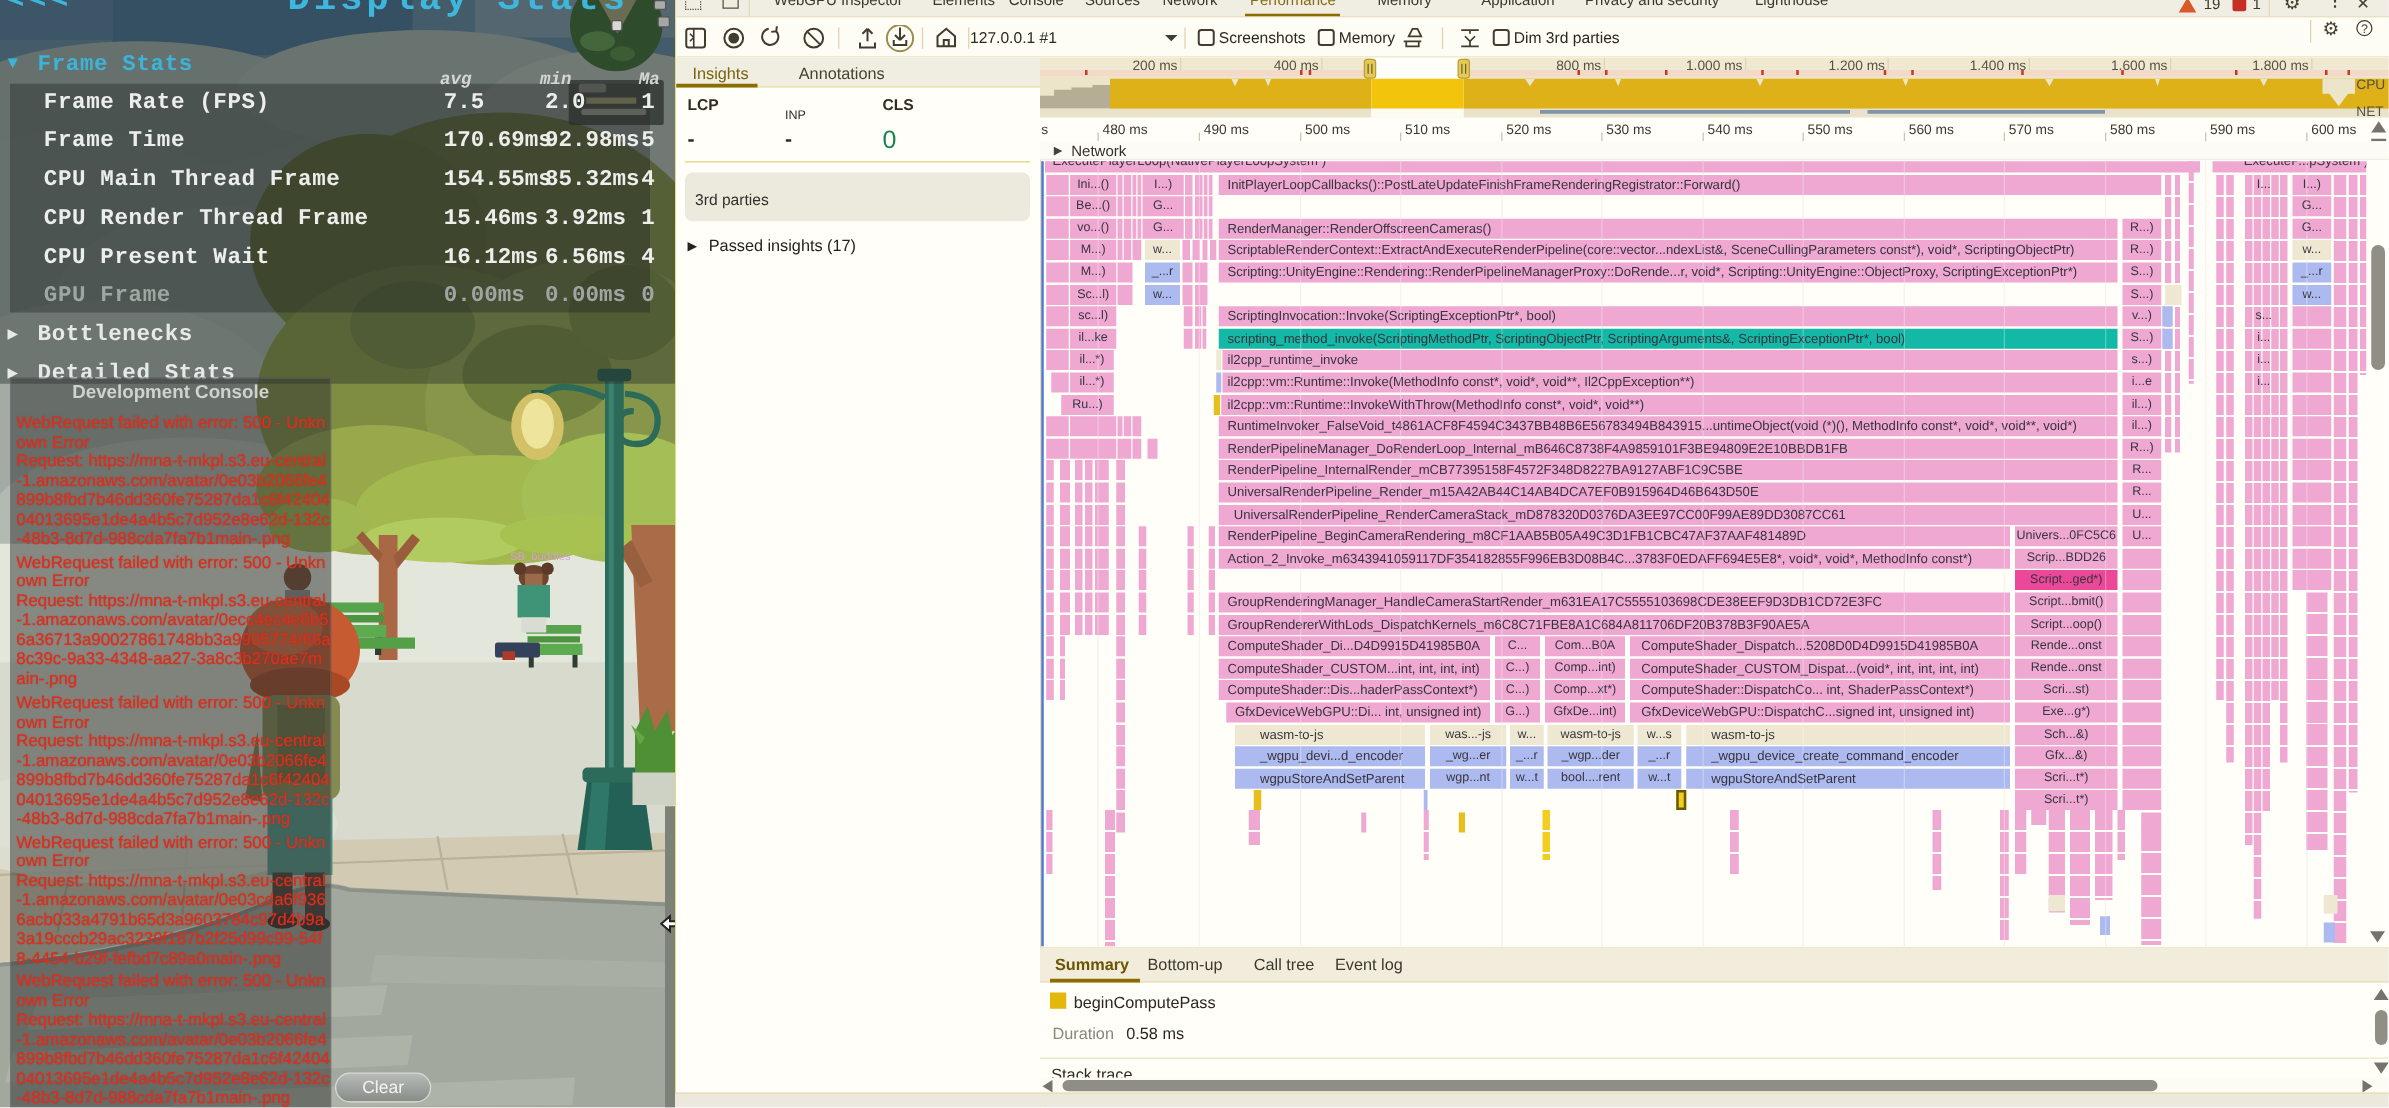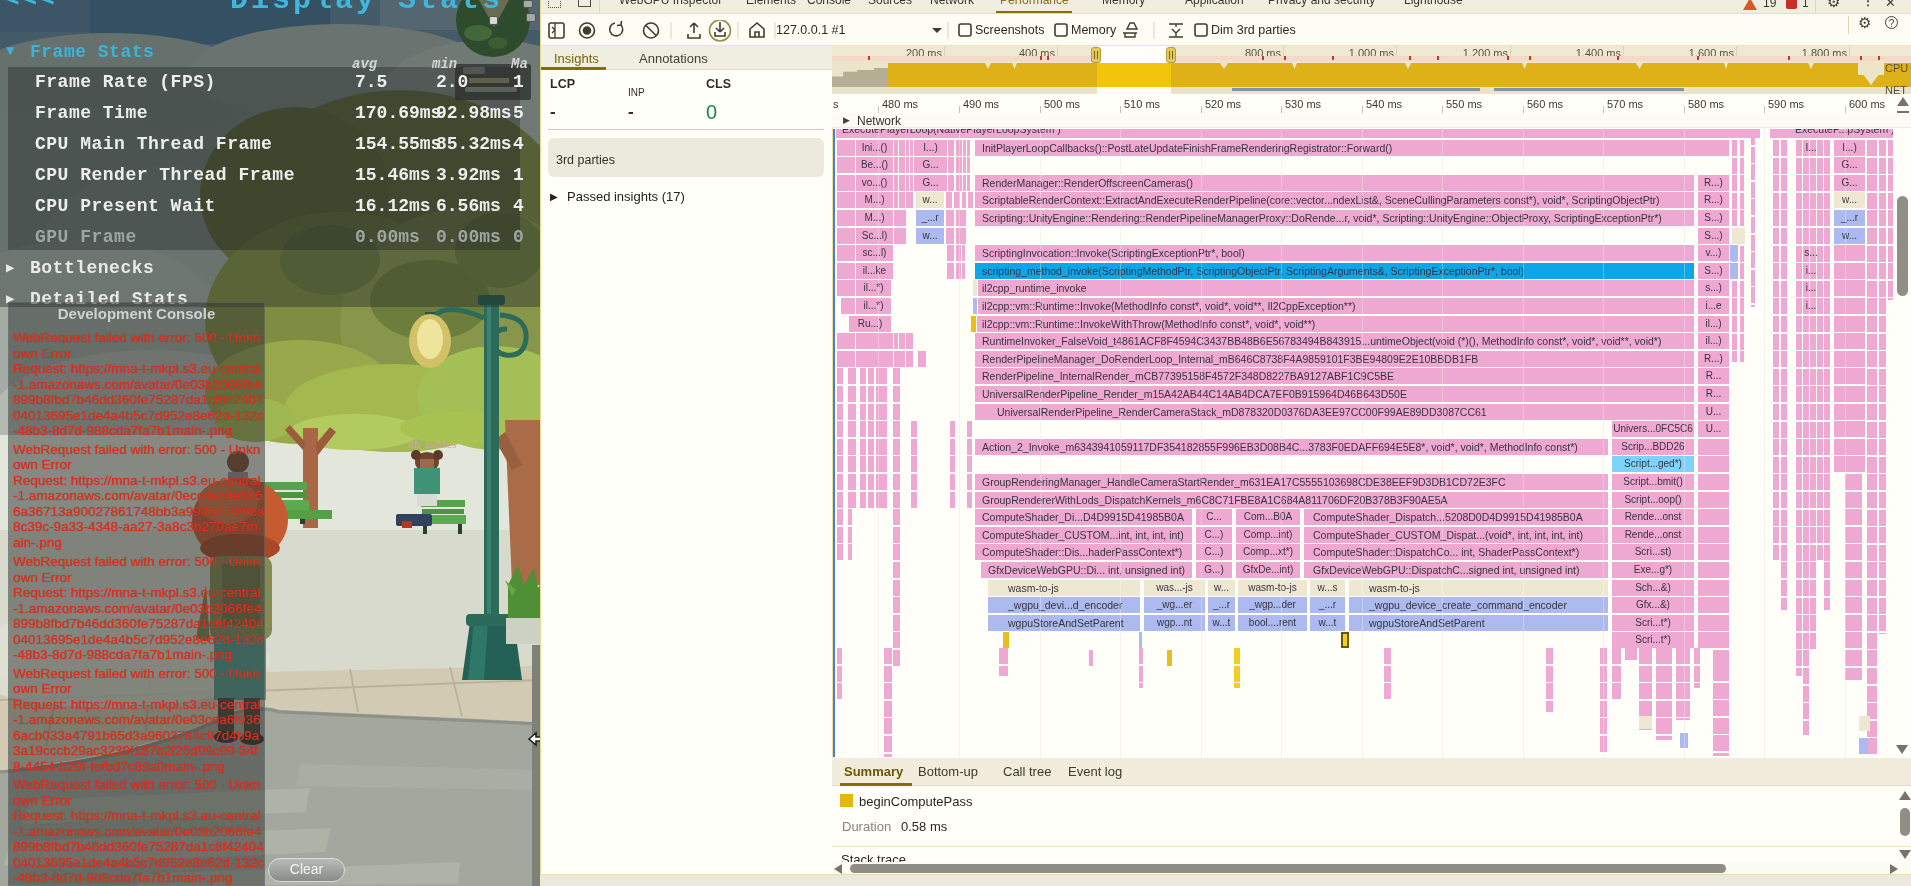--- a/index.html
+++ b/index.html
@@ -491,21 +491,21 @@
 <div class="abs" style="left:416.0px;top:199.2px;width:5.0px;height:16px;background:#efa8d2;overflow:hidden;"></div>
 <div class="abs" style="left:422.0px;top:199.2px;width:3.0px;height:16px;background:#efa8d2;overflow:hidden;"></div>
 <div class="abs" style="left:435.0px;top:199.2px;width:719.0px;height:16px;background:#efa8d2;overflow:hidden;font-size:10.5px;line-height:16px;color:#37343d;white-space:nowrap;padding-left:7px;">ScriptingInvocation::Invoke(ScriptingExceptionPtr*, bool)</div>
 <div class="abs" style="left:1158.0px;top:199.2px;width:31.0px;height:16px;background:#efa8d2;overflow:hidden;font-size:10px;line-height:16px;color:#37343d;white-space:nowrap;text-align:center;">v...)</div>
 <div class="abs" style="left:1190.0px;top:199.2px;width:8.0px;height:16px;background:#adbaf0;overflow:hidden;"></div>
 <div class="abs" style="left:297.0px;top:216.8px;width:18.0px;height:16px;background:#efa8d2;overflow:hidden;"></div>
 <div class="abs" style="left:316.0px;top:216.8px;width:37.0px;height:16px;background:#efa8d2;overflow:hidden;font-size:10px;line-height:16px;color:#37343d;white-space:nowrap;text-align:center;">il...ke</div>
 <div class="abs" style="left:407.0px;top:216.8px;width:7.0px;height:16px;background:#efa8d2;overflow:hidden;"></div>
 <div class="abs" style="left:416.0px;top:216.8px;width:5.0px;height:16px;background:#efa8d2;overflow:hidden;"></div>
 <div class="abs" style="left:422.0px;top:216.8px;width:3.0px;height:16px;background:#efa8d2;overflow:hidden;"></div>
-<div class="abs" style="left:435.0px;top:216.8px;width:719.0px;height:16px;background:#0ea5e9;overflow:hidden;font-size:10.5px;line-height:16px;color:#37343d;white-space:nowrap;padding-left:7px;">scripting_method_invoke(ScriptingMethodPtr, ScriptingObjectPtr, ScriptingArguments&amp;, ScriptingExceptionPtr*, bool)</div>
+<div class="abs" style="left:435.0px;top:216.8px;width:719.0px;height:16px;background:#14b8a6;overflow:hidden;font-size:10.5px;line-height:16px;color:#37343d;white-space:nowrap;padding-left:7px;">scripting_method_invoke(ScriptingMethodPtr, ScriptingObjectPtr, ScriptingArguments&amp;, ScriptingExceptionPtr*, bool)</div>
 <div class="abs" style="left:1158.0px;top:216.8px;width:31.0px;height:16px;background:#efa8d2;overflow:hidden;font-size:10px;line-height:16px;color:#37343d;white-space:nowrap;text-align:center;">S...)</div>
 <div class="abs" style="left:1190.0px;top:216.8px;width:8.0px;height:16px;background:#adbaf0;overflow:hidden;"></div>
 <div class="abs" style="left:297.0px;top:234.4px;width:18.0px;height:16px;background:#efa8d2;overflow:hidden;"></div>
 <div class="abs" style="left:316.0px;top:234.4px;width:35.0px;height:16px;background:#efa8d2;overflow:hidden;font-size:10px;line-height:16px;color:#37343d;white-space:nowrap;text-align:center;">il...*)</div>
 <div class="abs" style="left:433.0px;top:234.4px;width:4.0px;height:16px;background:#eee8d2;overflow:hidden;"></div>
 <div class="abs" style="left:438.0px;top:234.4px;width:716.0px;height:16px;background:#efa8d2;overflow:hidden;font-size:10.5px;line-height:16px;color:#37343d;white-space:nowrap;padding-left:4px;">il2cpp_runtime_invoke</div>
 <div class="abs" style="left:1158.0px;top:234.4px;width:31.0px;height:16px;background:#efa8d2;overflow:hidden;font-size:10px;line-height:16px;color:#37343d;white-space:nowrap;text-align:center;">s...)</div>
 <div class="abs" style="left:301.0px;top:252.0px;width:14.0px;height:16px;background:#efa8d2;overflow:hidden;"></div>
 <div class="abs" style="left:316.0px;top:252.0px;width:35.0px;height:16px;background:#efa8d2;overflow:hidden;font-size:10px;line-height:16px;color:#37343d;white-space:nowrap;text-align:center;">il...*)</div>
 <div class="abs" style="left:433.0px;top:252.0px;width:4.0px;height:16px;background:#adbaf0;overflow:hidden;"></div>
@@ -544,31 +544,32 @@
 <div class="abs" style="left:336.0px;top:340.0px;width:11.0px;height:16px;background:#efa8d2;overflow:hidden;"></div>
 <div class="abs" style="left:353.0px;top:340.0px;width:7.0px;height:16px;background:#efa8d2;overflow:hidden;"></div>
 <div class="abs" style="left:435.0px;top:340.0px;width:719.0px;height:16px;background:#efa8d2;overflow:hidden;font-size:10.5px;line-height:16px;color:#37343d;white-space:nowrap;padding-left:7px;">UniversalRenderPipeline_Render_m15A42AB44C14AB4DCA7EF0B915964D46B643D50E</div>
 <div class="abs" style="left:1158.0px;top:340.0px;width:31.0px;height:16px;background:#efa8d2;overflow:hidden;font-size:10px;line-height:16px;color:#37343d;white-space:nowrap;text-align:center;">R...</div>
 <div class="abs" style="left:297.0px;top:357.6px;width:6.0px;height:16px;background:#efa8d2;overflow:hidden;"></div>
 <div class="abs" style="left:308.0px;top:357.6px;width:8.0px;height:16px;background:#efa8d2;overflow:hidden;"></div>
 <div class="abs" style="left:320.0px;top:357.6px;width:6.0px;height:16px;background:#efa8d2;overflow:hidden;"></div>
 <div class="abs" style="left:328.0px;top:357.6px;width:6.0px;height:16px;background:#efa8d2;overflow:hidden;"></div>
 <div class="abs" style="left:336.0px;top:357.6px;width:11.0px;height:16px;background:#efa8d2;overflow:hidden;"></div>
 <div class="abs" style="left:353.0px;top:357.6px;width:7.0px;height:16px;background:#efa8d2;overflow:hidden;"></div>
-<div class="abs" style="left:435.0px;top:357.6px;width:719.0px;height:16px;background:#efa8d2;overflow:hidden;font-size:10.5px;line-height:16px;color:#37343d;white-space:nowrap;padding-left:22px;">UniversalRenderPipeline_RenderCameraStack_mD878320D0376DA3EE97CC00F99AE89DD3087CC61</div>
+<div class="abs" style="left:435.0px;top:357.6px;width:719.0px;height:16px;background:#efa8d2;overflow:hidden;font-size:10.5px;line-height:16px;color:#37343d;white-space:nowrap;padding-left:12px;">UniversalRenderPipeline_RenderCameraStack_mD878320D0376DA3EE97CC00F99AE89DD3087CC61</div>
 <div class="abs" style="left:1158.0px;top:357.6px;width:31.0px;height:16px;background:#efa8d2;overflow:hidden;font-size:10px;line-height:16px;color:#37343d;white-space:nowrap;text-align:center;">U...</div>
 <div class="abs" style="left:297.0px;top:375.2px;width:6.0px;height:16px;background:#efa8d2;overflow:hidden;"></div>
 <div class="abs" style="left:308.0px;top:375.2px;width:8.0px;height:16px;background:#efa8d2;overflow:hidden;"></div>
 <div class="abs" style="left:320.0px;top:375.2px;width:6.0px;height:16px;background:#efa8d2;overflow:hidden;"></div>
 <div class="abs" style="left:328.0px;top:375.2px;width:6.0px;height:16px;background:#efa8d2;overflow:hidden;"></div>
 <div class="abs" style="left:336.0px;top:375.2px;width:11.0px;height:16px;background:#efa8d2;overflow:hidden;"></div>
 <div class="abs" style="left:353.0px;top:375.2px;width:7.0px;height:16px;background:#efa8d2;overflow:hidden;"></div>
 <div class="abs" style="left:371.0px;top:375.2px;width:6.0px;height:16px;background:#efa8d2;overflow:hidden;"></div>
 <div class="abs" style="left:410.0px;top:375.2px;width:5.0px;height:16px;background:#efa8d2;overflow:hidden;"></div>
 <div class="abs" style="left:427.0px;top:375.2px;width:5.0px;height:16px;background:#efa8d2;overflow:hidden;"></div>
+<div class="abs" style="left:435.0px;top:375.2px;width:633.0px;height:16px;background:#efa8d2;overflow:hidden;font-size:10.5px;line-height:16px;color:#37343d;white-space:nowrap;padding-left:7px;">RenderPipeline_BeginCameraRendering_m8CF1AAB5B05A49C3D1FB1CBC47AF37AAF481489D</div>
 <div class="abs" style="left:1072.0px;top:375.2px;width:82.0px;height:16px;background:#efa8d2;overflow:hidden;font-size:10px;line-height:16px;color:#37343d;white-space:nowrap;text-align:center;">Univers...0FC5C6</div>
 <div class="abs" style="left:1158.0px;top:375.2px;width:31.0px;height:16px;background:#efa8d2;overflow:hidden;font-size:10px;line-height:16px;color:#37343d;white-space:nowrap;text-align:center;">U...</div>
 <div class="abs" style="left:297.0px;top:392.8px;width:6.0px;height:16px;background:#efa8d2;overflow:hidden;"></div>
 <div class="abs" style="left:308.0px;top:392.8px;width:8.0px;height:16px;background:#efa8d2;overflow:hidden;"></div>
 <div class="abs" style="left:320.0px;top:392.8px;width:6.0px;height:16px;background:#efa8d2;overflow:hidden;"></div>
 <div class="abs" style="left:328.0px;top:392.8px;width:6.0px;height:16px;background:#efa8d2;overflow:hidden;"></div>
 <div class="abs" style="left:336.0px;top:392.8px;width:11.0px;height:16px;background:#efa8d2;overflow:hidden;"></div>
 <div class="abs" style="left:353.0px;top:392.8px;width:7.0px;height:16px;background:#efa8d2;overflow:hidden;"></div>
 <div class="abs" style="left:371.0px;top:392.8px;width:6.0px;height:16px;background:#efa8d2;overflow:hidden;"></div>
 <div class="abs" style="left:410.0px;top:392.8px;width:5.0px;height:16px;background:#efa8d2;overflow:hidden;"></div>
@@ -578,21 +579,21 @@
 <div class="abs" style="left:1158.0px;top:392.8px;width:31.0px;height:16px;background:#efa8d2;overflow:hidden;"></div>
 <div class="abs" style="left:297.0px;top:410.4px;width:6.0px;height:16px;background:#efa8d2;overflow:hidden;"></div>
 <div class="abs" style="left:308.0px;top:410.4px;width:8.0px;height:16px;background:#efa8d2;overflow:hidden;"></div>
 <div class="abs" style="left:320.0px;top:410.4px;width:6.0px;height:16px;background:#efa8d2;overflow:hidden;"></div>
 <div class="abs" style="left:328.0px;top:410.4px;width:6.0px;height:16px;background:#efa8d2;overflow:hidden;"></div>
 <div class="abs" style="left:336.0px;top:410.4px;width:11.0px;height:16px;background:#efa8d2;overflow:hidden;"></div>
 <div class="abs" style="left:353.0px;top:410.4px;width:7.0px;height:16px;background:#efa8d2;overflow:hidden;"></div>
 <div class="abs" style="left:371.0px;top:410.4px;width:6.0px;height:16px;background:#efa8d2;overflow:hidden;"></div>
 <div class="abs" style="left:410.0px;top:410.4px;width:5.0px;height:16px;background:#efa8d2;overflow:hidden;"></div>
 <div class="abs" style="left:427.0px;top:410.4px;width:5.0px;height:16px;background:#efa8d2;overflow:hidden;"></div>
-<div class="abs" style="left:1072.0px;top:410.4px;width:82.0px;height:16px;background:#7dd3fc;overflow:hidden;font-size:10px;line-height:16px;color:#37343d;white-space:nowrap;text-align:center;">Script...ged*)</div>
+<div class="abs" style="left:1072.0px;top:410.4px;width:82.0px;height:16px;background:#ec4899;overflow:hidden;font-size:10px;line-height:16px;color:#37343d;white-space:nowrap;text-align:center;">Script...ged*)</div>
 <div class="abs" style="left:1158.0px;top:410.4px;width:31.0px;height:16px;background:#efa8d2;overflow:hidden;"></div>
 <div class="abs" style="left:297.0px;top:428.0px;width:6.0px;height:16px;background:#efa8d2;overflow:hidden;"></div>
 <div class="abs" style="left:308.0px;top:428.0px;width:8.0px;height:16px;background:#efa8d2;overflow:hidden;"></div>
 <div class="abs" style="left:320.0px;top:428.0px;width:6.0px;height:16px;background:#efa8d2;overflow:hidden;"></div>
 <div class="abs" style="left:328.0px;top:428.0px;width:6.0px;height:16px;background:#efa8d2;overflow:hidden;"></div>
 <div class="abs" style="left:336.0px;top:428.0px;width:11.0px;height:16px;background:#efa8d2;overflow:hidden;"></div>
 <div class="abs" style="left:353.0px;top:428.0px;width:7.0px;height:16px;background:#efa8d2;overflow:hidden;"></div>
 <div class="abs" style="left:371.0px;top:428.0px;width:6.0px;height:16px;background:#efa8d2;overflow:hidden;"></div>
 <div class="abs" style="left:410.0px;top:428.0px;width:5.0px;height:16px;background:#efa8d2;overflow:hidden;"></div>
 <div class="abs" style="left:427.0px;top:428.0px;width:5.0px;height:16px;background:#efa8d2;overflow:hidden;"></div>

